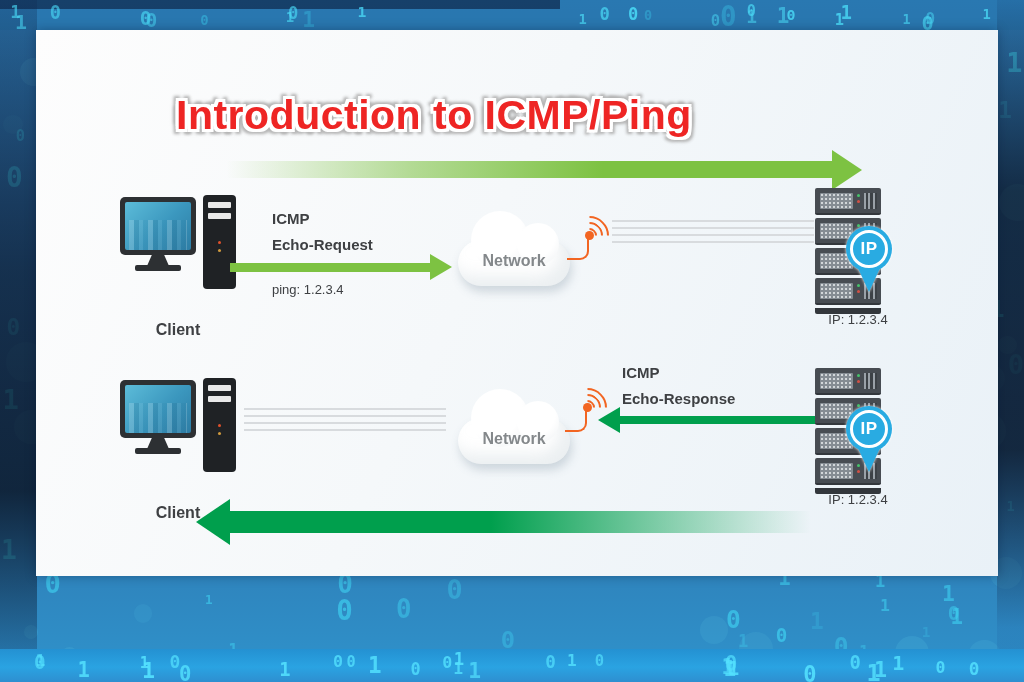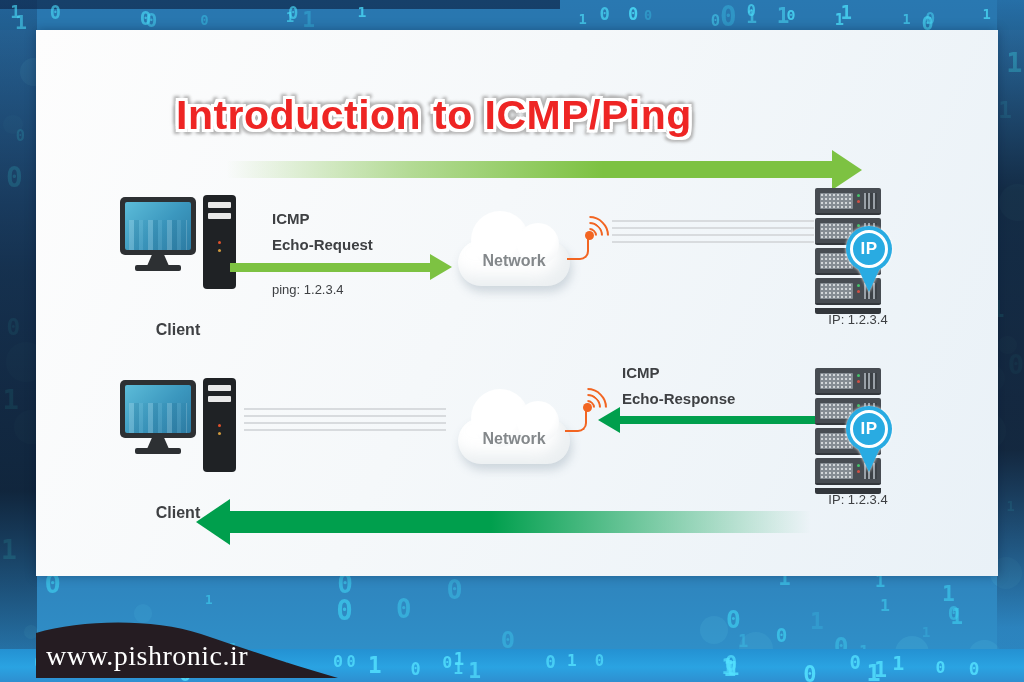--- a/index.html
+++ b/index.html
@@ -554,21 +554,15 @@
     <div class="pin-circle">
         <span class="pin-text">IP</span>
       </div>
     <div class="pin-tail"></div>
   </div>
   <div class="ip-label" style="left:776px; top:462px;">IP: 1.2.3.4</div>
 
   <div class="big-arrow-bottom-head" style="left:160px; top:469px;"></div>
   <div class="big-arrow-bottom-shaft" style="left:193px; top:481px;"></div>
 
-  <div class="footer-banner">
-    <svg width="302" height="90" viewBox="0 0 302 90">
-      <path d="M0 90 L0 45 C 45 32 115 30 165 46 C 215 63 260 78 302 90 Z" fill="#251c22"></path>
-    </svg>
-    <div class="footer-url">www.pishronic.ir</div>
-  </div>
 
 
 </div>
 
 </body></html>

